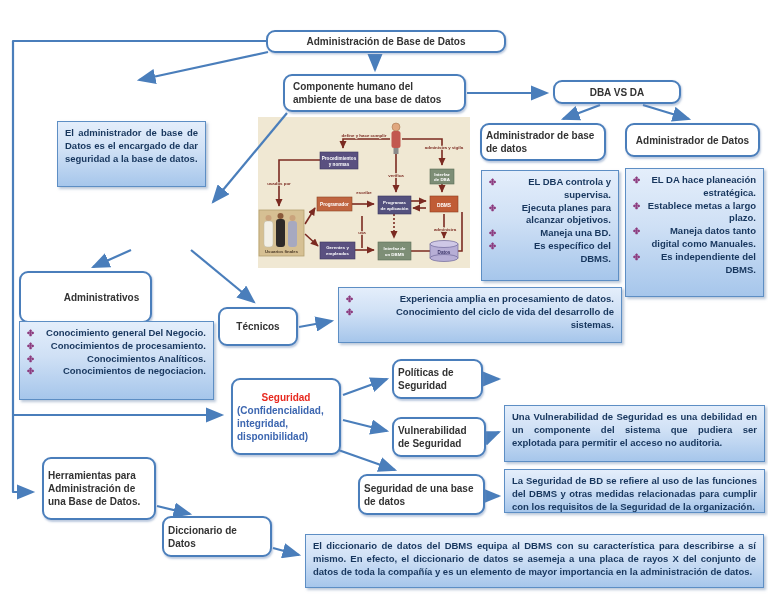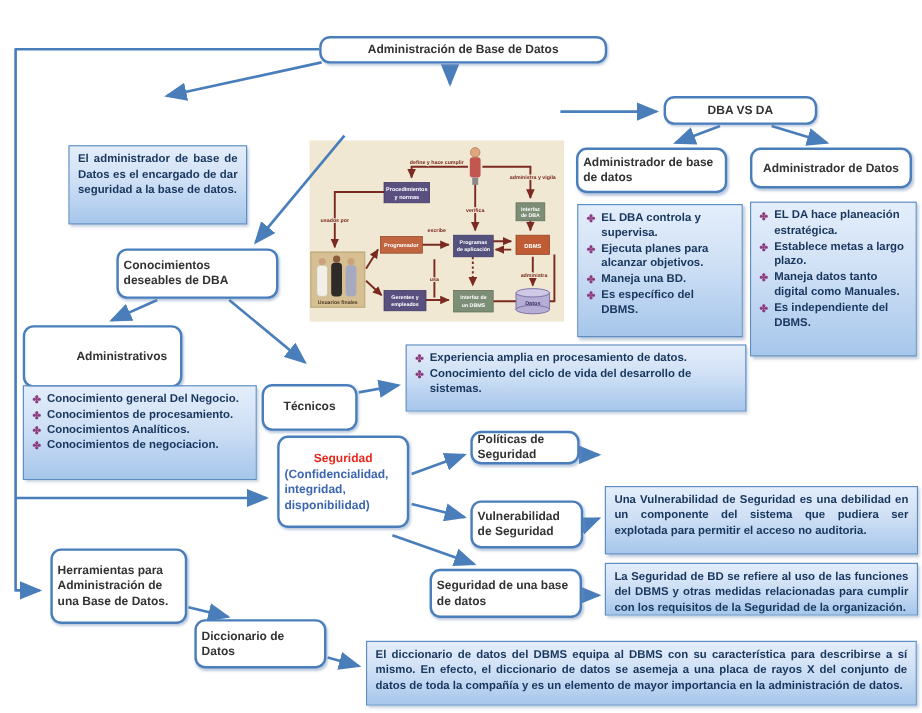--- a/index.html
+++ b/index.html
@@ -13,21 +13,21 @@
   }
   .node.left{align-items:flex-start;text-align:left;padding:3px 8px;}
   .fill{
     position:absolute;background:linear-gradient(180deg,#e4eefb 0%,#cfe0f5 45%,#a6c6eb 100%);
     border:1px solid #5d8ec4;box-shadow:1.5px 2px 2.5px rgba(120,145,180,.5);
     color:#17365d;font-weight:bold;font-size:9.5px;line-height:1.35;
     box-sizing:border-box;padding:5px 7px;z-index:3;
   }
   .fill.justify{text-align:justify;}
   .li{display:flex;gap:5px;align-items:flex-start;}
-  .li .txt{flex:1 1 auto;}
+  .li .txt{flex:1 1 auto;text-align:right;}
   .bullet{flex:0 0 auto;font-size:8.5px;line-height:12.5px;color:#8c3a7e;}
   .seg-title{color:#e8281e;}
   .seg-detail{color:#3c66b0;}
   .panel{position:absolute;left:258px;top:117px;width:212px;height:151px;background:#f0e8d3;z-index:1;}
   .arrows{position:absolute;left:0;top:0;width:768px;height:594px;pointer-events:none;z-index:2;}
 </style>
 </head>
 <body>
 
 <div class="stage">
@@ -145,31 +145,31 @@
       <path d="M327 446 L395 470" marker-end="url(#ab)"></path>
       <path d="M484 379 L499 379" marker-end="url(#ab)"></path>
       <path d="M487 437 L499 432" marker-end="url(#ab)"></path>
       <path d="M486 496 L499 496" marker-end="url(#ab)"></path>
       <path d="M157 506 L190 514" marker-end="url(#ab)"></path>
       <path d="M273 548 L299 555" marker-end="url(#ab)"></path>
     </g>
   </svg>
 
   <div class="node" style="left:266px;top:30px;width:240px;height:23px;">Administración de Base de Datos</div>
+  <div class="node left" style="left:283px;top:74px;width:183px;height:38px;">Componente humano del ambiente de una base de datos</div>
   <div class="node" style="left:553px;top:80px;width:128px;height:24px;">DBA VS DA</div>
   <div class="node" style="left:480px;top:123px;width:126px;height:38px;">Administrador de base de datos</div>
   <div class="node" style="left:625px;top:123px;width:135px;height:34px;">Administrador de Datos</div>
-  <div class="node" style="left:97px;top:207px;width:135px;height:42px;">Conocimientos deseables de DBA</div>
   <div class="node" style="left:19px;top:271px;width:133px;height:52px;padding-left:36px;">Administrativos</div>
-  <div class="node" style="left:218px;top:320px;width:80px;height:39px;">Técnicos</div>
-  <div class="node" style="left:231px;top:363px;width:110px;height:77px;">
+  <div class="node" style="left:218px;top:307px;width:80px;height:39px;">Técnicos</div>
+  <div class="node" style="left:231px;top:378px;width:110px;height:77px;">
     <span class="seg-title">Seguridad</span>
     <span class="seg-detail">(Confidencialidad, integridad, disponibilidad)</span>
   </div>
-  <div class="node" style="left:392px;top:359px;width:91px;height:28px;">Políticas de Seguridad</div>
+  <div class="node" style="left:392px;top:359px;width:91px;height:40px;">Políticas de Seguridad</div>
   <div class="node" style="left:392px;top:417px;width:94px;height:40px;">Vulnerabilidad de Seguridad</div>
   <div class="node" style="left:358px;top:474px;width:127px;height:41px;">Seguridad de una base de datos</div>
   <div class="node" style="left:42px;top:457px;width:114px;height:63px;">Herramientas para Administración de una Base de Datos.</div>
   <div class="node" style="left:162px;top:516px;width:110px;height:41px;">Diccionario de Datos</div>
 
   <div class="fill justify" style="left:57px;top:121px;width:149px;height:66px;">El administrador de base de Datos es el encargado de dar seguridad a la base de datos.</div>
 
   <div class="fill" style="left:481px;top:170px;width:138px;height:111px;">
     <div class="li">
         <span class="bullet">✤</span>

